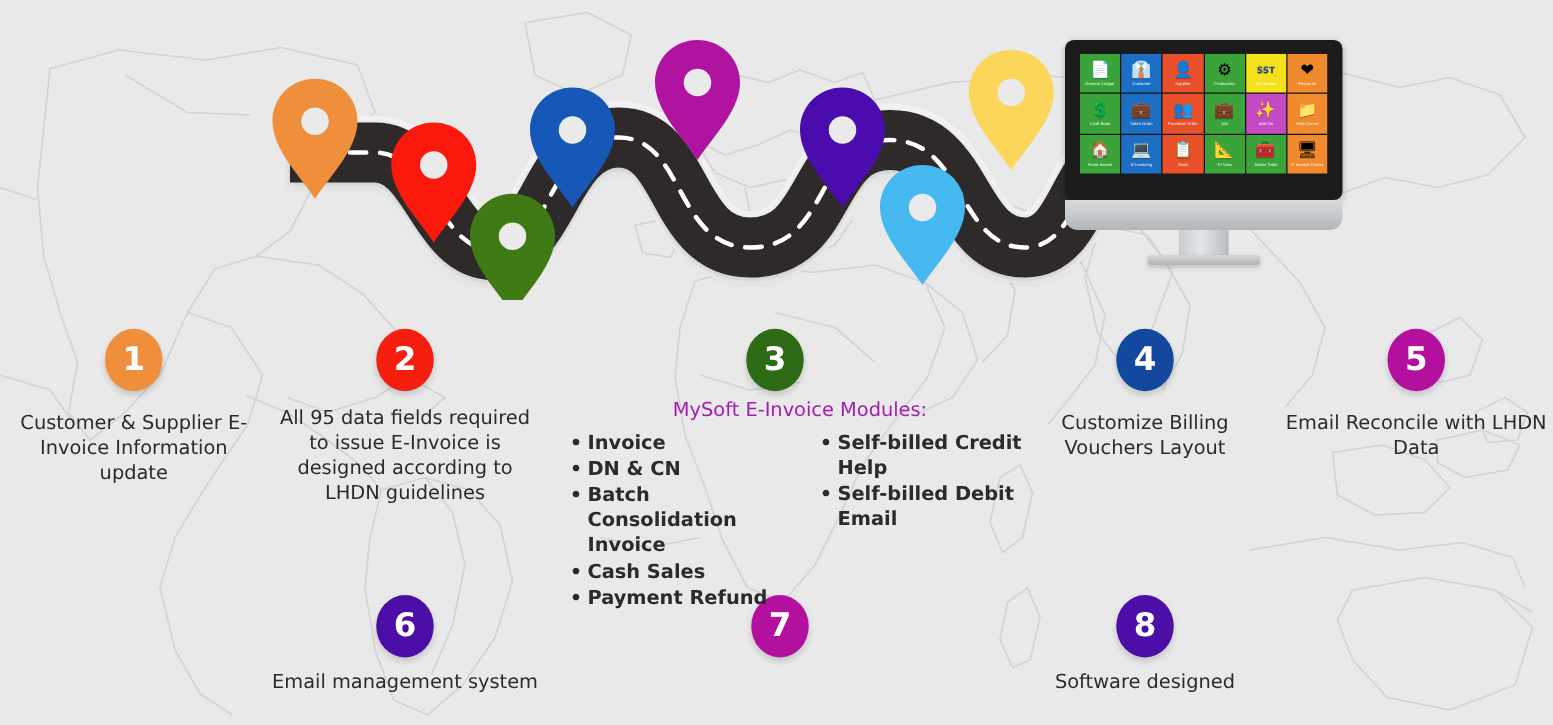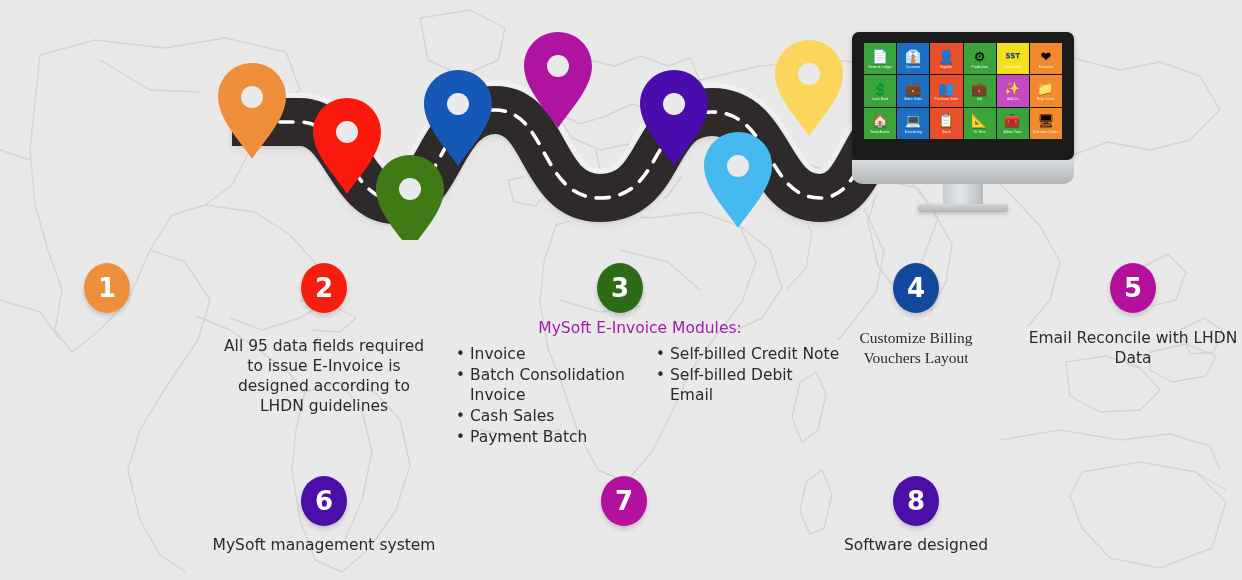--- a/index.html
+++ b/index.html
@@ -132,21 +132,21 @@
     color: #a21caf;
     font-size: 15.5px;
     line-height: 20px;
     margin-bottom: 6px;
   }
   #modules-cols {
     display: flex;
     gap: 16px;
     padding-left: 16px;
   }
-  .mod-col { flex: 1; }
+  .mod-col { flex: 1; font-weight: bold; }
   .mod-item {
     position: relative;
     color: #2b2b2b;
     font-size: 15.5px;
     line-height: 20px;
     padding-left: 14px;
     margin-bottom: 1px;
   }
   .mod-item::before {
     content: "\2022";
@@ -357,63 +357,67 @@
         </div>
     </div>
     <div class="mon-chin"></div>
     <div class="mon-neck"></div>
     <div class="mon-base"></div>
   </div>
 
   <div id="steps-layer">
       <div class="step" style="left: 0px; top: 0px; width: 100%; height: 100%; pointer-events: none;">
         <div class="bubble" style="background: rgb(239, 143, 60); left: 107px; top: 263px; position: absolute;">1</div>
+        <div class="step-text" style="left: 107px; top: 328px; width: 210px; position: absolute;">Customer &amp; Supplier E-
+Invoice Information
+update</div>
       </div>
       <div class="step" style="left: 0px; top: 0px; width: 100%; height: 100%; pointer-events: none;">
         <div class="bubble" style="background: rgb(245, 31, 16); left: 324px; top: 263px; position: absolute;">2</div>
-        <div class="step-text" style="left: 324px; top: 336px; width: 240px; position: absolute;">All 95 data fields required
+        <div class="step-text" style="left: 324px; top: 324px; width: 240px; position: absolute;">All 95 data fields required
 to issue E-Invoice is
 designed according to
 LHDN guidelines</div>
       </div>
       <div class="step" style="left: 0px; top: 0px; width: 100%; height: 100%; pointer-events: none;">
         <div class="bubble" style="background: rgb(45, 107, 22); left: 620px; top: 263px; position: absolute;">3</div>
       </div>
       <div class="step" style="left: 0px; top: 0px; width: 100%; height: 100%; pointer-events: none;">
         <div class="bubble" style="background: rgb(20, 72, 159); left: 916px; top: 263px; position: absolute;">4</div>
-        <div class="step-text" style="left: 916px; top: 328px; width: 210px; position: absolute; font-family: Liberation Serif, serif;">Customize Billing
+        <div class="step-text" style="left: 916px; top: 328px; width: 210px; position: absolute;">Customize Billing
 Vouchers Layout</div>
       </div>
       <div class="step" style="left: 0px; top: 0px; width: 100%; height: 100%; pointer-events: none;">
         <div class="bubble" style="background: rgb(179, 16, 158); left: 1133px; top: 263px; position: absolute;">5</div>
         <div class="step-text" style="left: 1133px; top: 328px; width: 220px; position: absolute;">Email Reconcile with LHDN
 Data</div>
       </div>
       <div class="step" style="left: 0px; top: 0px; width: 100%; height: 100%; pointer-events: none;">
         <div class="bubble" style="background: rgb(75, 15, 168); left: 324px; top: 476px; position: absolute;">6</div>
-        <div class="step-text" style="left: 324px; top: 535px; width: 260px; position: absolute;">MySoft management system</div>
+        <div class="step-text" style="left: 324px; top: 535px; width: 260px; position: absolute;">Email management system</div>
       </div>
       <div class="step" style="left: 0px; top: 0px; width: 100%; height: 100%; pointer-events: none;">
         <div class="bubble" style="background: rgb(179, 16, 158); left: 624px; top: 476px; position: absolute;">7</div>
       </div>
       <div class="step" style="left: 0px; top: 0px; width: 100%; height: 100%; pointer-events: none;">
         <div class="bubble" style="background: rgb(75, 15, 168); left: 916px; top: 476px; position: absolute;">8</div>
         <div class="step-text" style="left: 916px; top: 535px; width: 220px; position: absolute;">Software designed</div>
       </div>
     </div>
 
   <div id="modules-block">
     <div id="modules-title">MySoft E-Invoice Modules:</div>
     <div id="modules-cols">
       <div class="mod-col" id="mod-col-left">
           <div class="mod-item">Invoice</div>
+          <div class="mod-item">DN &amp; CN</div>
           <div class="mod-item">Batch Consolidation Invoice</div>
           <div class="mod-item">Cash Sales</div>
-          <div class="mod-item">Payment Batch</div>
+          <div class="mod-item">Payment Refund</div>
         </div>
       <div class="mod-col" id="mod-col-right">
-          <div class="mod-item">Self-billed Credit Note</div>
+          <div class="mod-item">Self-billed Credit Help</div>
           <div class="mod-item">Self-billed Debit Email</div>
         </div>
     </div>
   </div>
 
 </div>
 
 </body></html>

